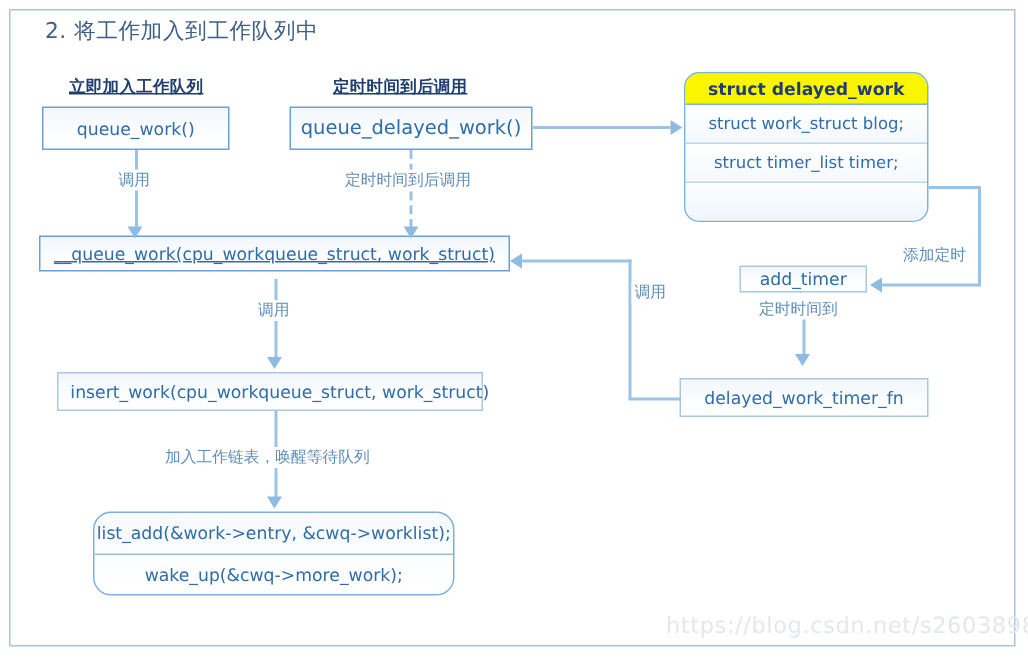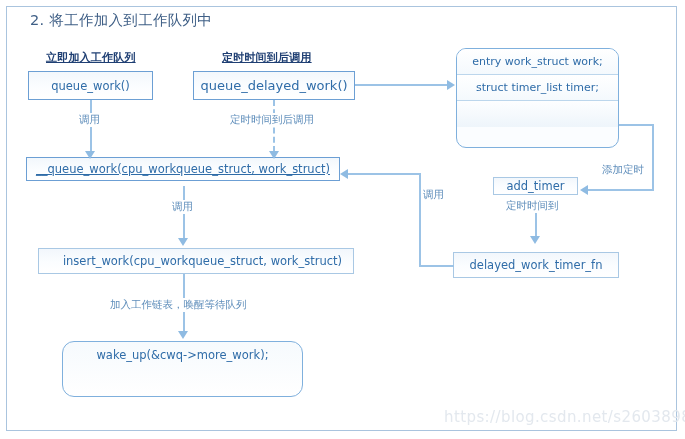--- a/index.html
+++ b/index.html
@@ -78,34 +78,36 @@
   <div class="page-title">2. 将工作加入到工作队列中</div>
 
   <div class="caption" style="left:46px;top:50px;text-decoration:underline;">立即加入工作队列</div>
   <div class="caption" style="left:222px;top:50px;">定时时间到后调用</div>
 
   <div class="box" style="left:28px;top:71px;width:125px;height:29px;">queue_work()</div>
 
   <div class="box" style="left:193px;top:71px;width:162px;height:29px;font-size:13px;">queue_delayed_work()</div>
 
   <div class="struct" style="left:456px;top:48px;width:163px;height:100px;">
-    <div class="row">entry work_struct work;</div>
+    <div class="hdr">struct delayed_work</div>
+    <div class="row">struct work_struct blog;</div>
     <div class="row">struct timer_list timer;</div>
     <div class="row last"></div>
   </div>
 
   <div class="box" style="left:26px;top:157px;width:314px;height:24px;text-decoration:underline;">__queue_work(cpu_workqueue_struct, work_struct)</div>
 
-  <div class="box soft" style="left:38px;top:248px;width:316px;height:26px;padding-left:13px;">insert_work(cpu_workqueue_struct, work_struct)</div>
+  <div class="box soft" style="left:38px;top:248px;width:284px;height:26px;padding-left:13px;">insert_work(cpu_workqueue_struct, work_struct)</div>
 
   <div class="box soft" style="left:493px;top:177px;width:85px;height:18px;">add_timer</div>
 
   <div class="box soft" style="left:453px;top:252px;width:166px;height:26px;">delayed_work_timer_fn</div>
 
   <div class="card" style="left:62px;top:341px;width:241px;height:56px;">
+    <div class="ln first">list_add(&amp;work-&gt;entry, &amp;cwq-&gt;worklist);</div>
     <div class="ln">wake_up(&amp;cwq-&gt;more_work);</div>
   </div>
 
   <div class="vline" style="left:90px;top:100px;height:52px;"></div>
   <div class="arrow-d" style="left:85px;top:151px;"></div>
   <div class="elabel" style="left:77px;top:113px;">调用</div>
 
   <div class="vdash" style="left:273px;top:100px;height:52px;"></div>
   <div class="arrow-d" style="left:269px;top:151px;"></div>
   <div class="elabel" style="left:228px;top:113px;">定时时间到后调用</div>

